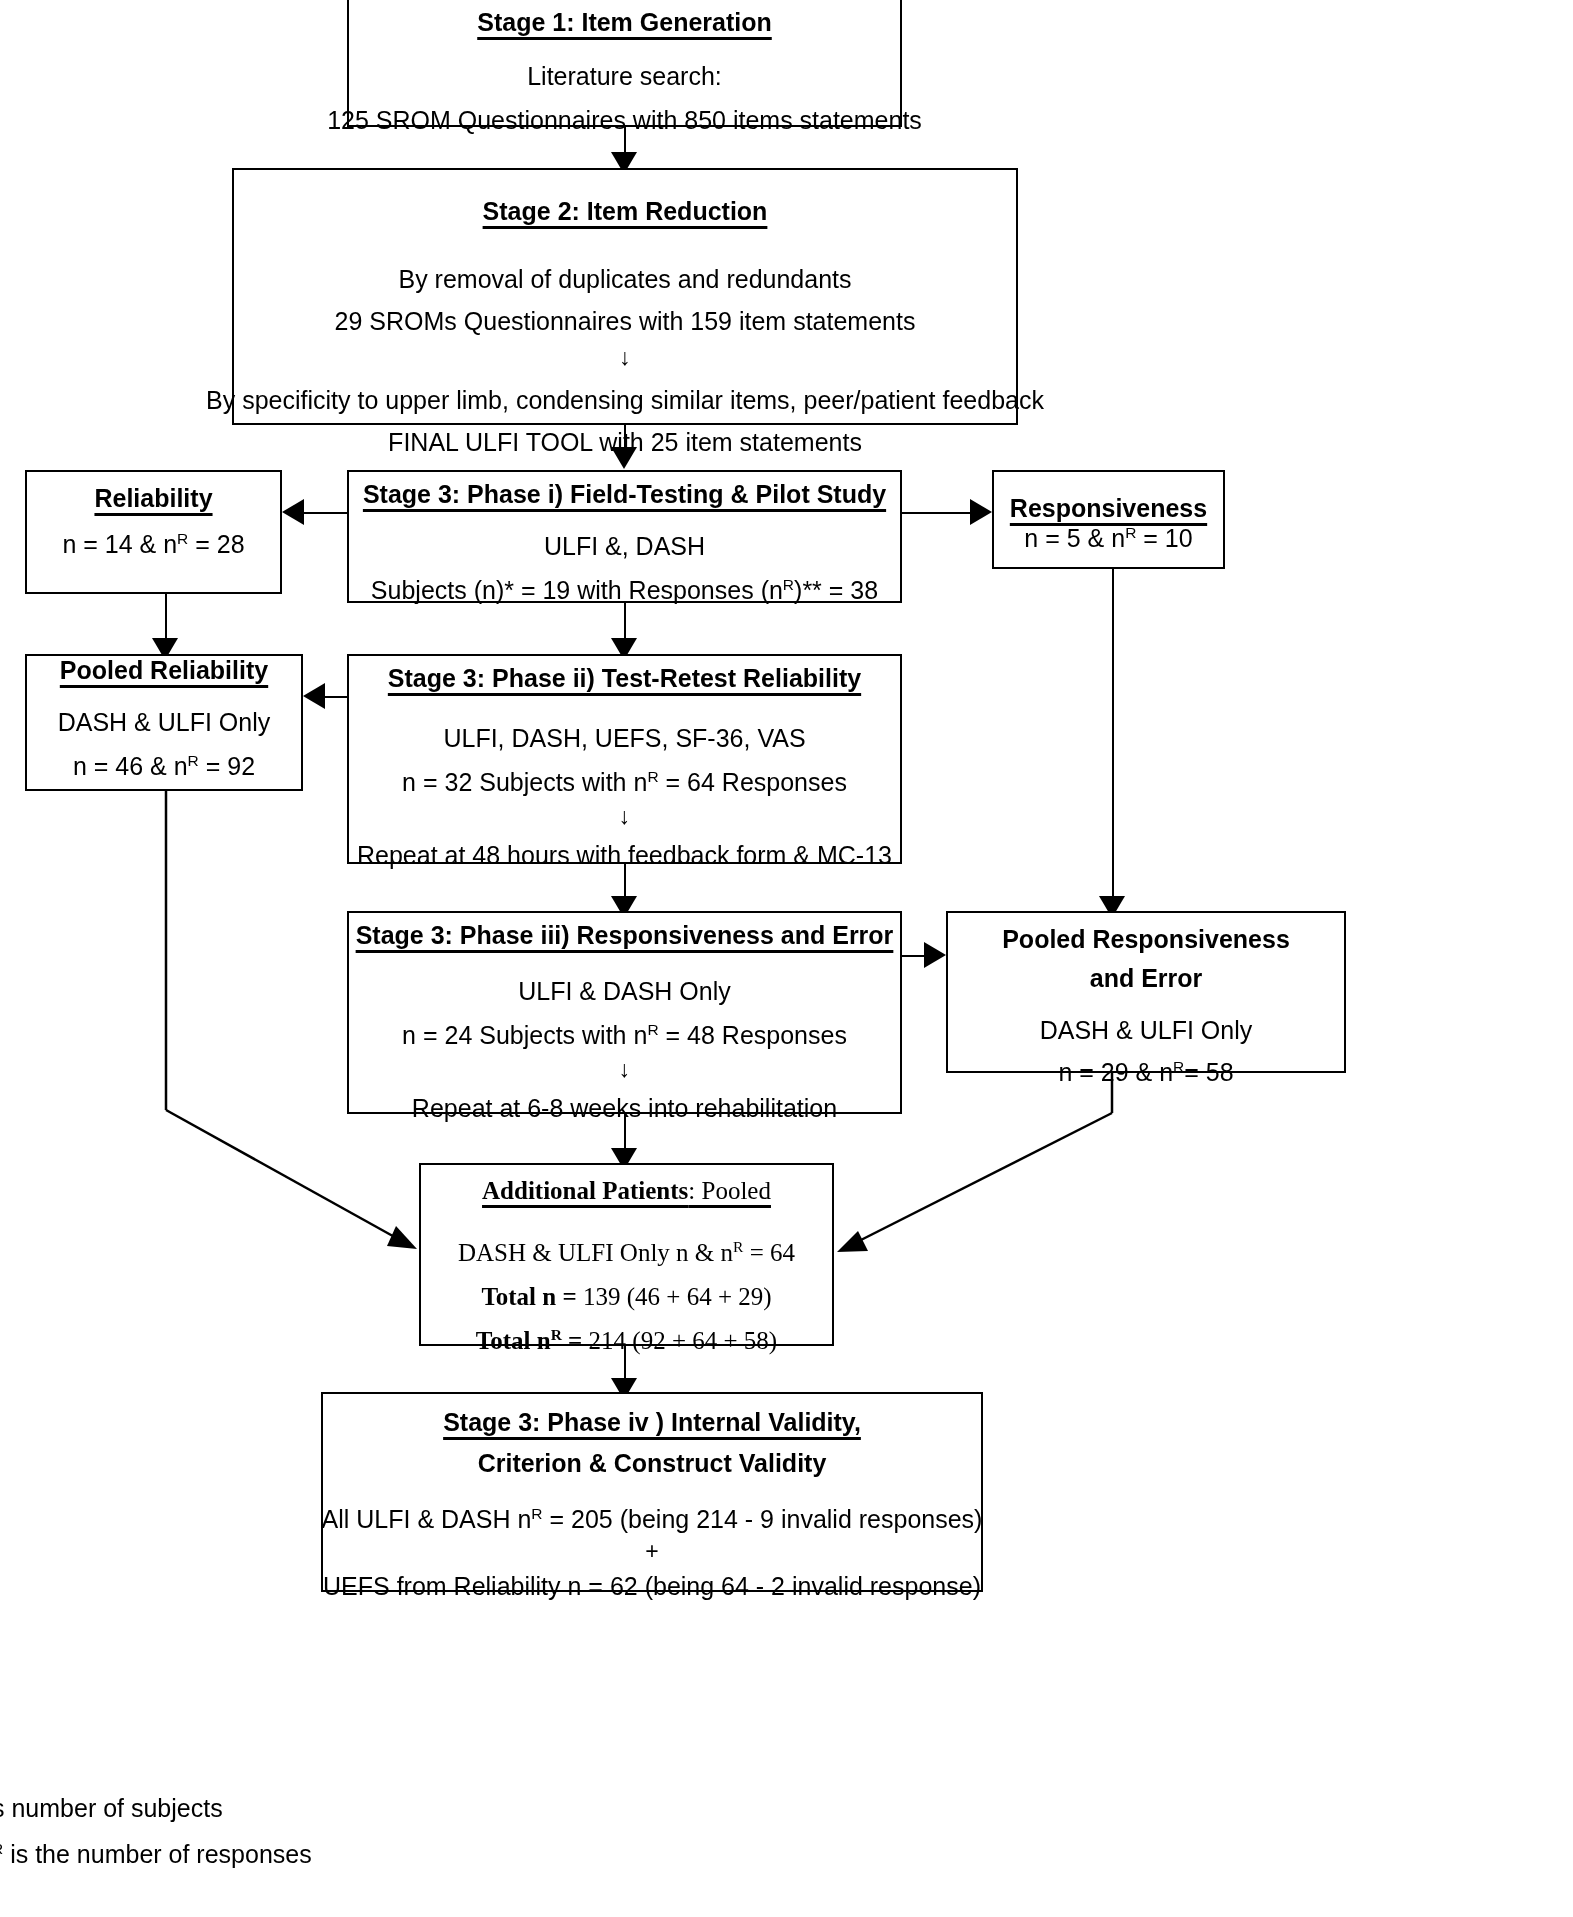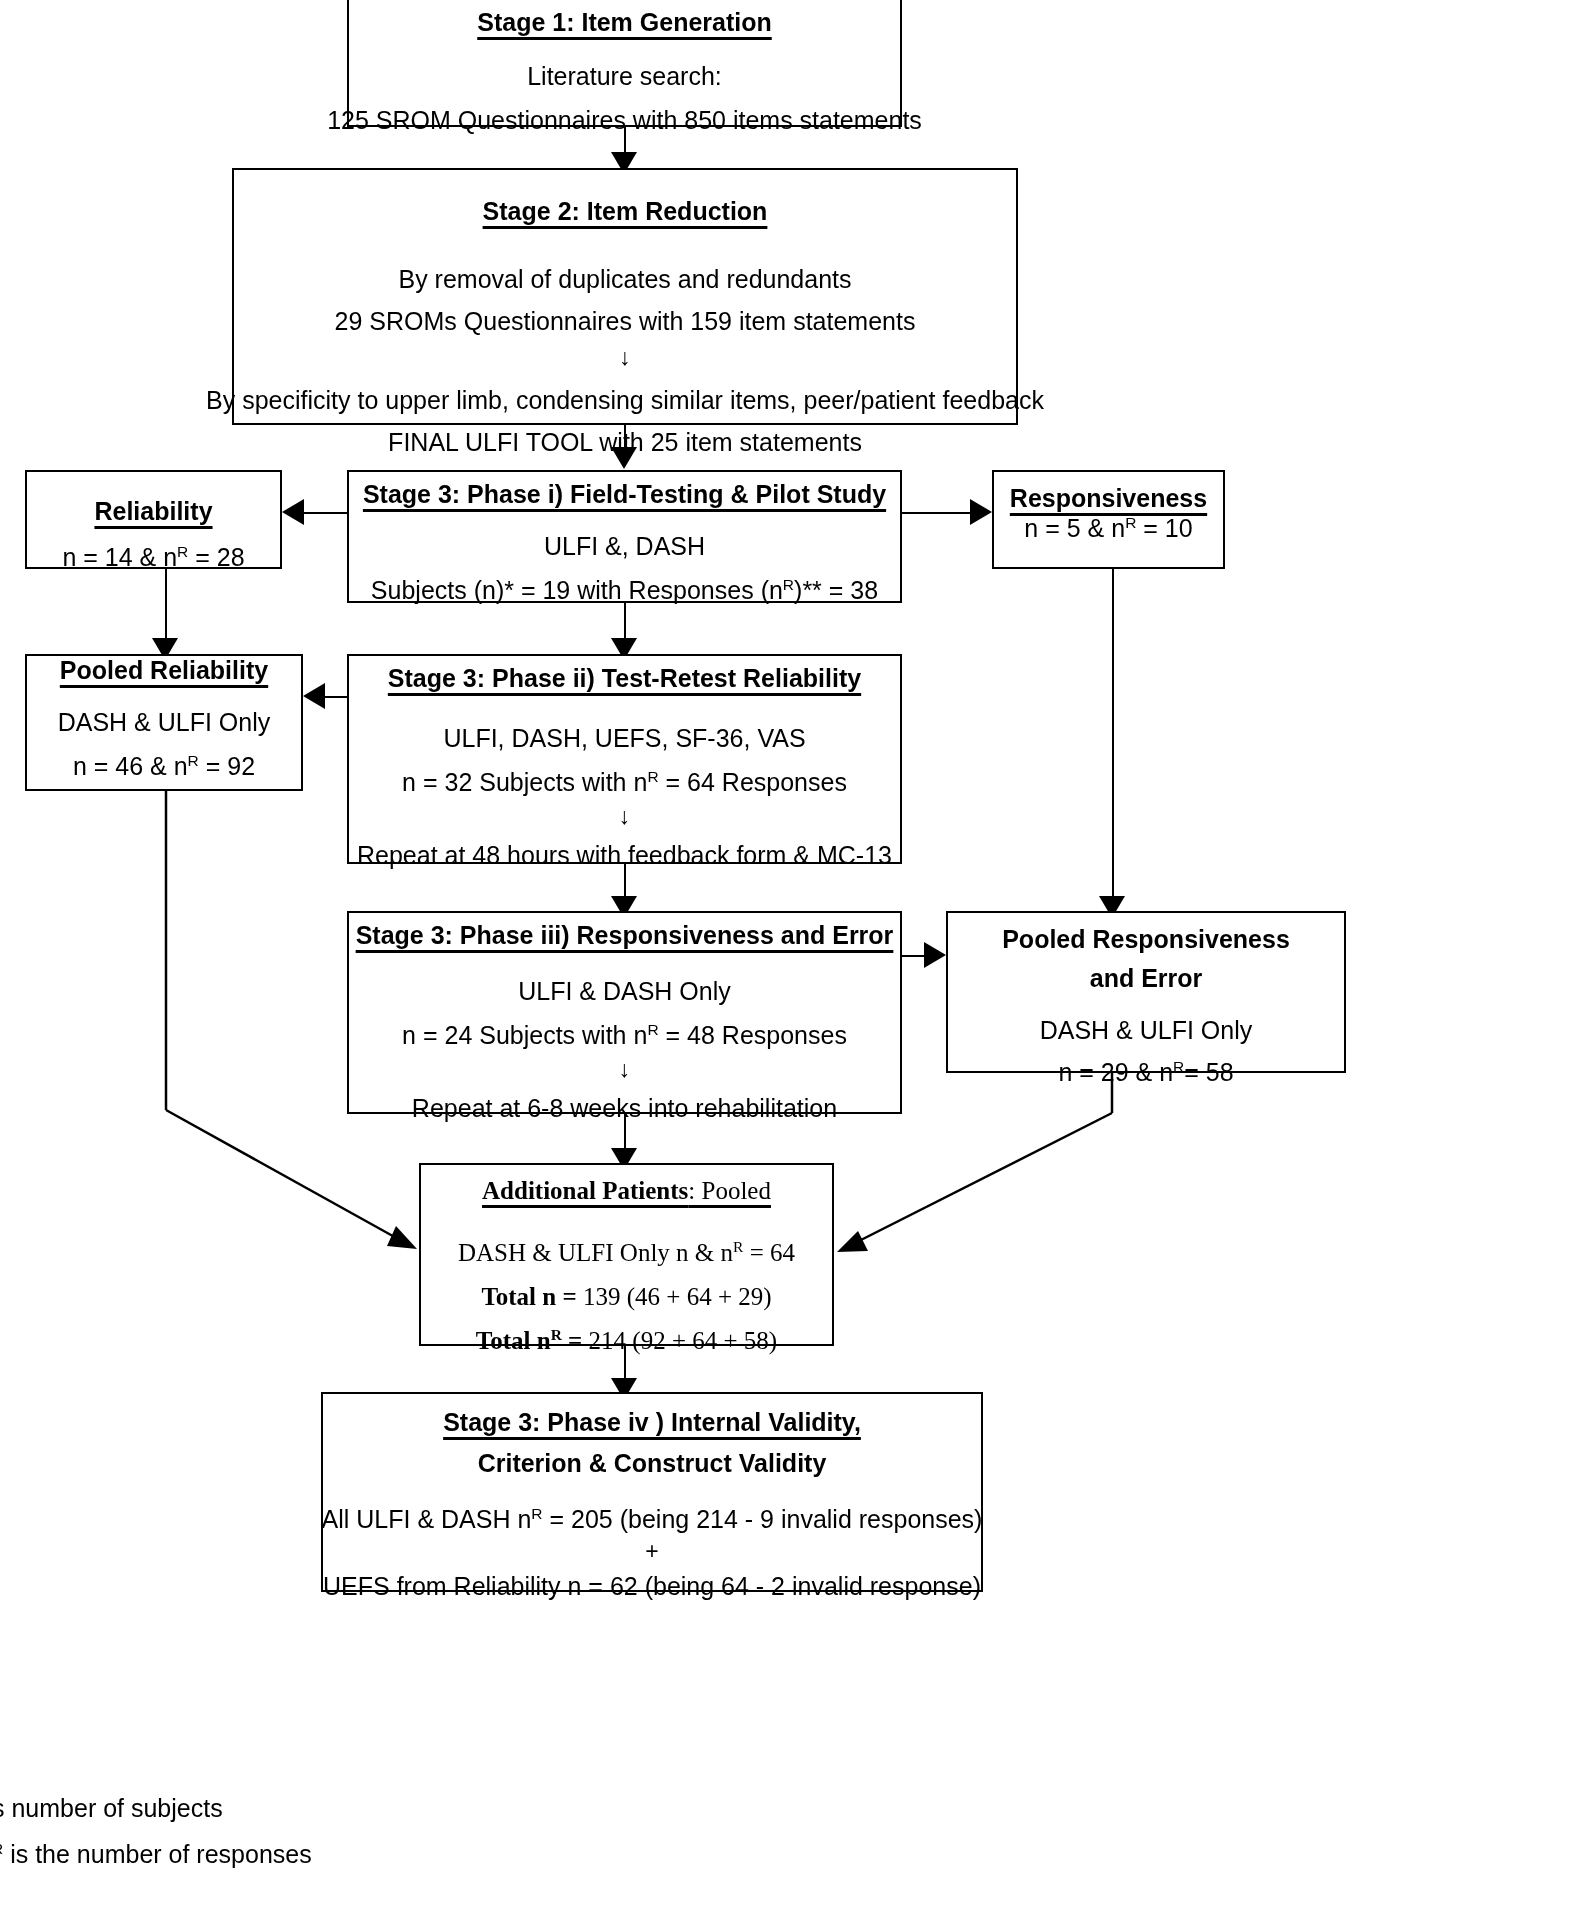--- a/index.html
+++ b/index.html
@@ -81,36 +81,36 @@
     <div class="ln" style="margin-top:38px;">By  removal of duplicates and redundants</div>
     <div class="ln" style="margin-top:12px;">29 SROMs Questionnaires with 159 item statements</div>
     <div class="dn" style="margin-top:10px;">↓</div>
     <div class="ln" style="margin-top:16px;">By specificity to upper limb, condensing similar items, peer/patient feedback</div>
     <div class="ln" style="margin-top:12px;">FINAL ULFI TOOL with 25 item statements</div>
   </div>
 
   <div class="vline" style="left:624px;top:425px;height:26px;"></div>
   <div class="arr arr-down" style="left:611px;top:447px;"></div>
 
-  <div class="box" style="left:25px;top:470px;width:257px;height:99px;padding-top:25px;">
+  <div class="box" style="left:25px;top:470px;width:257px;height:124px;padding-top:12px;">
     <div class="hd">Reliability</div>
     <div class="ln" style="margin-top:16px;">
       <span>n = 14 &amp; n</span><sup>R</sup><span> = 28</span>
     </div>
   </div>
 
   <div class="box" style="left:347px;top:470px;width:555px;height:133px;padding-top:8px;">
     <div class="hd">Stage 3: Phase i) Field-Testing &amp; Pilot Study</div>
     <div class="ln" style="margin-top:22px;">ULFI &amp;, DASH</div>
     <div class="ln" style="margin-top:14px;">
       <span>Subjects (n)* = 19 with Responses (n</span><sup>R</sup><span>)** = 38</span>
     </div>
   </div>
 
-  <div class="box" style="left:992px;top:470px;width:233px;height:99px;padding-top:12px;">
+  <div class="box" style="left:992px;top:470px;width:233px;height:99px;padding-top:22px;">
     <div class="hd">Responsiveness</div>
     <div class="ln" style="">
       <span>n = 5 &amp; n</span><sup>R</sup><span> = 10</span>
     </div>
   </div>
 
   <div class="hline" style="left:304px;top:512px;width:45px;"></div>
   <div class="arr arr-left" style="left:282px;top:499px;"></div>
 
   <div class="hline" style="left:900px;top:512px;width:70px;"></div>

